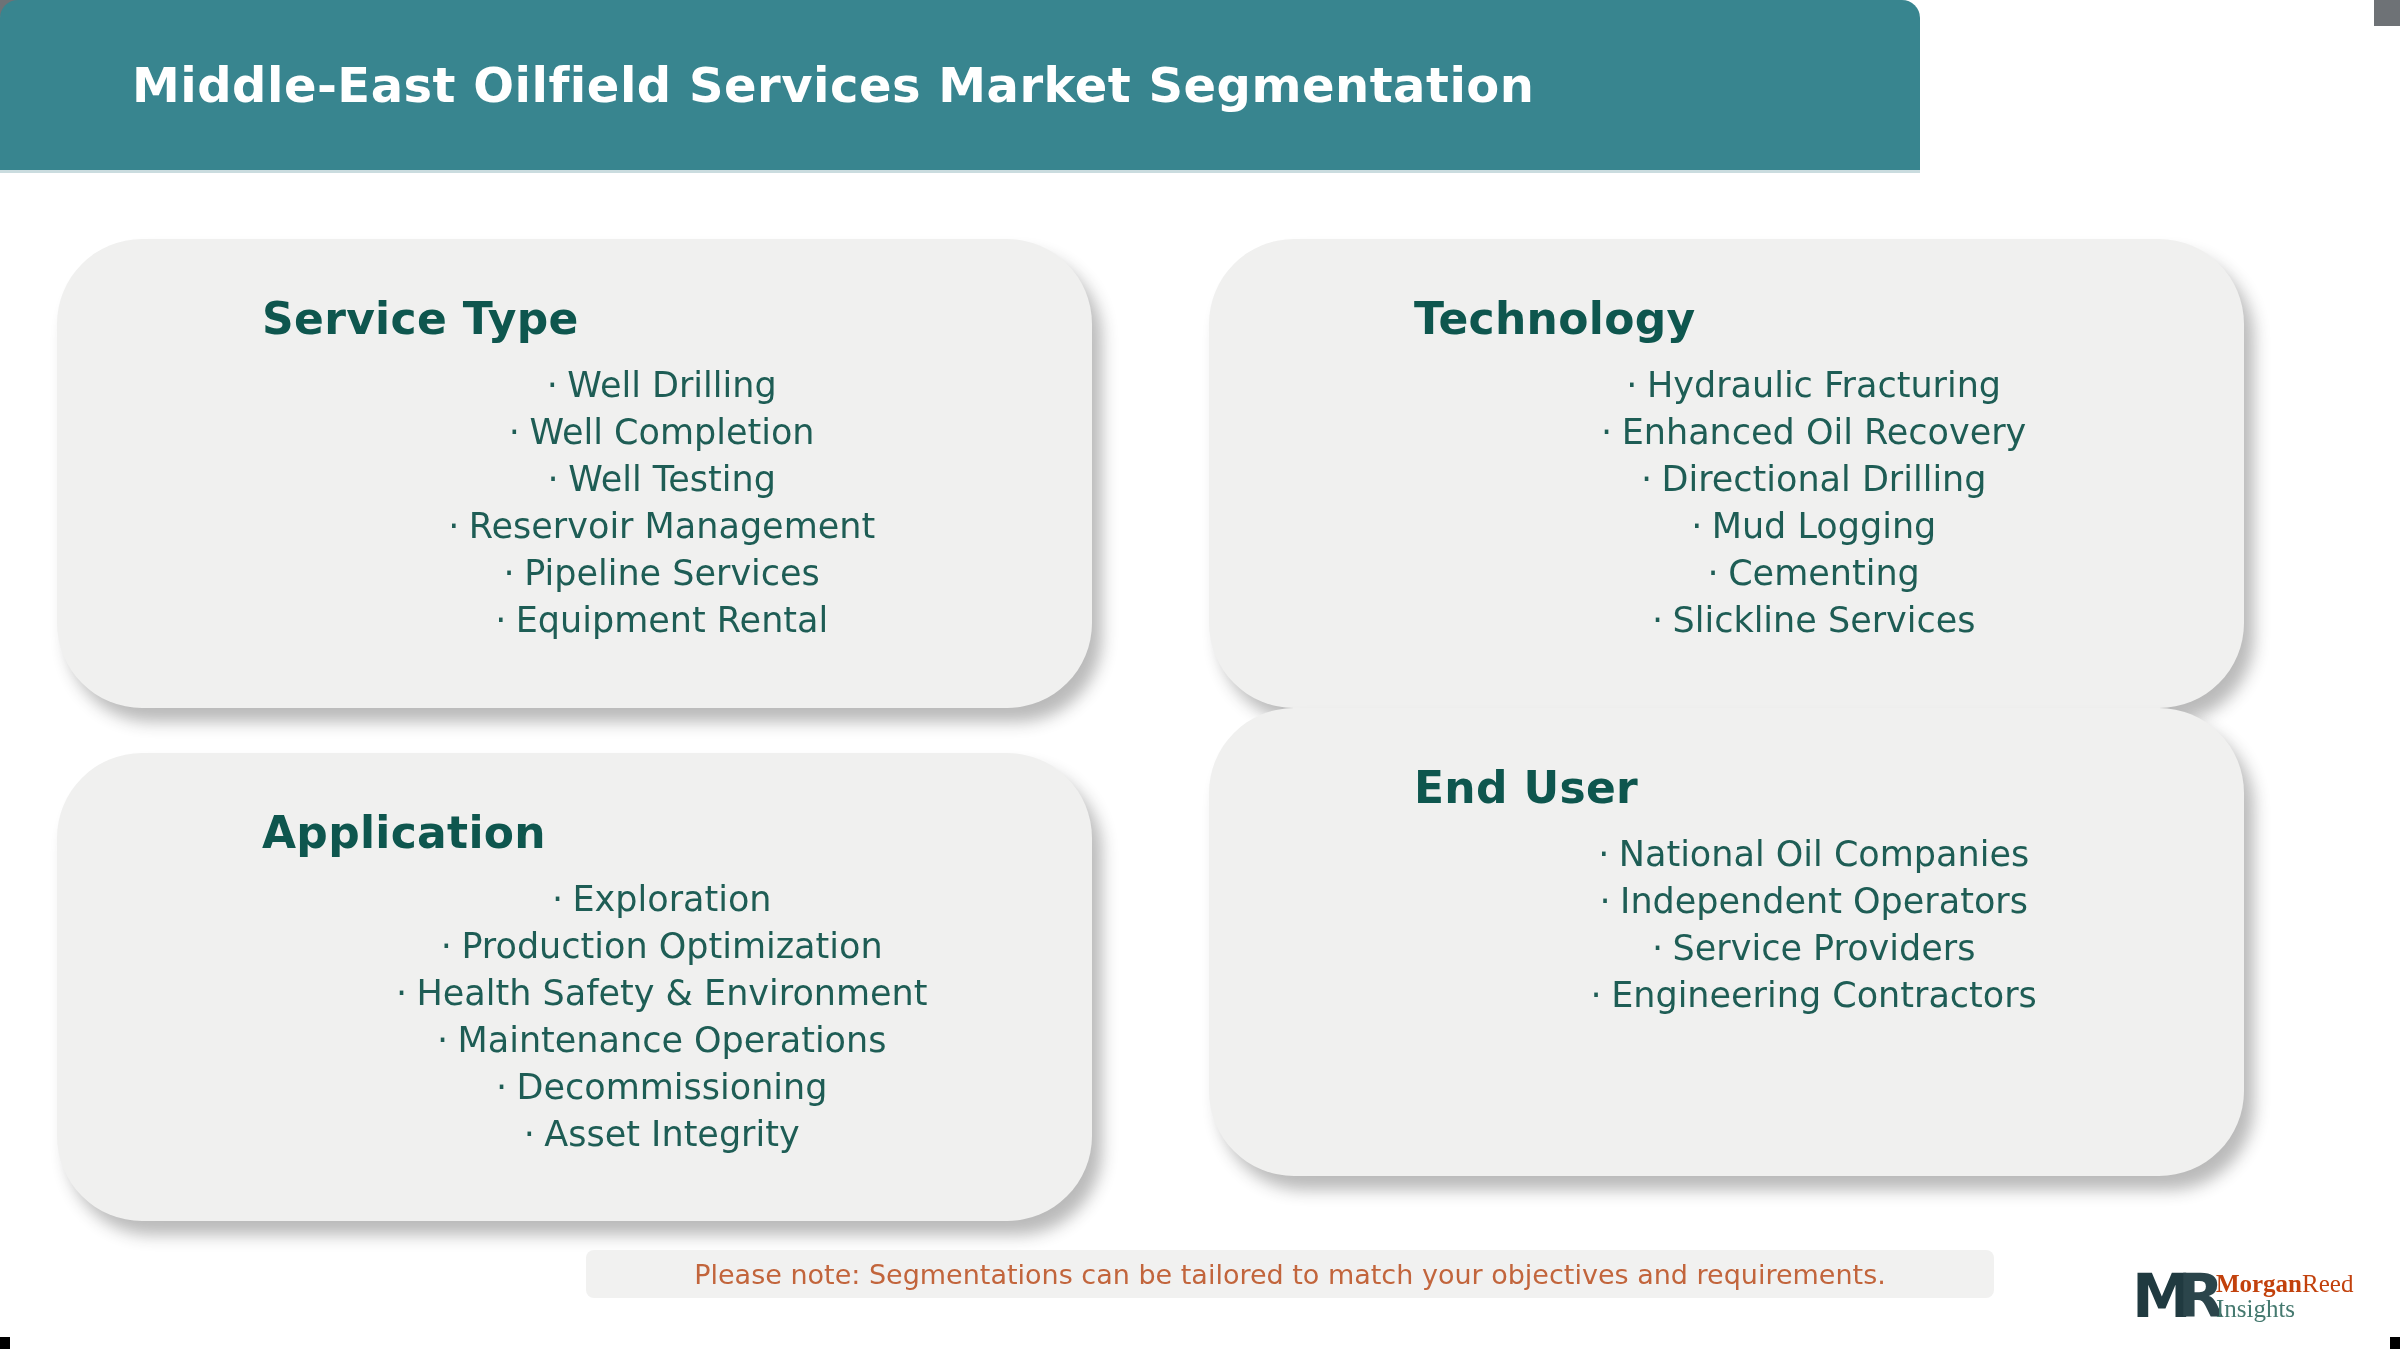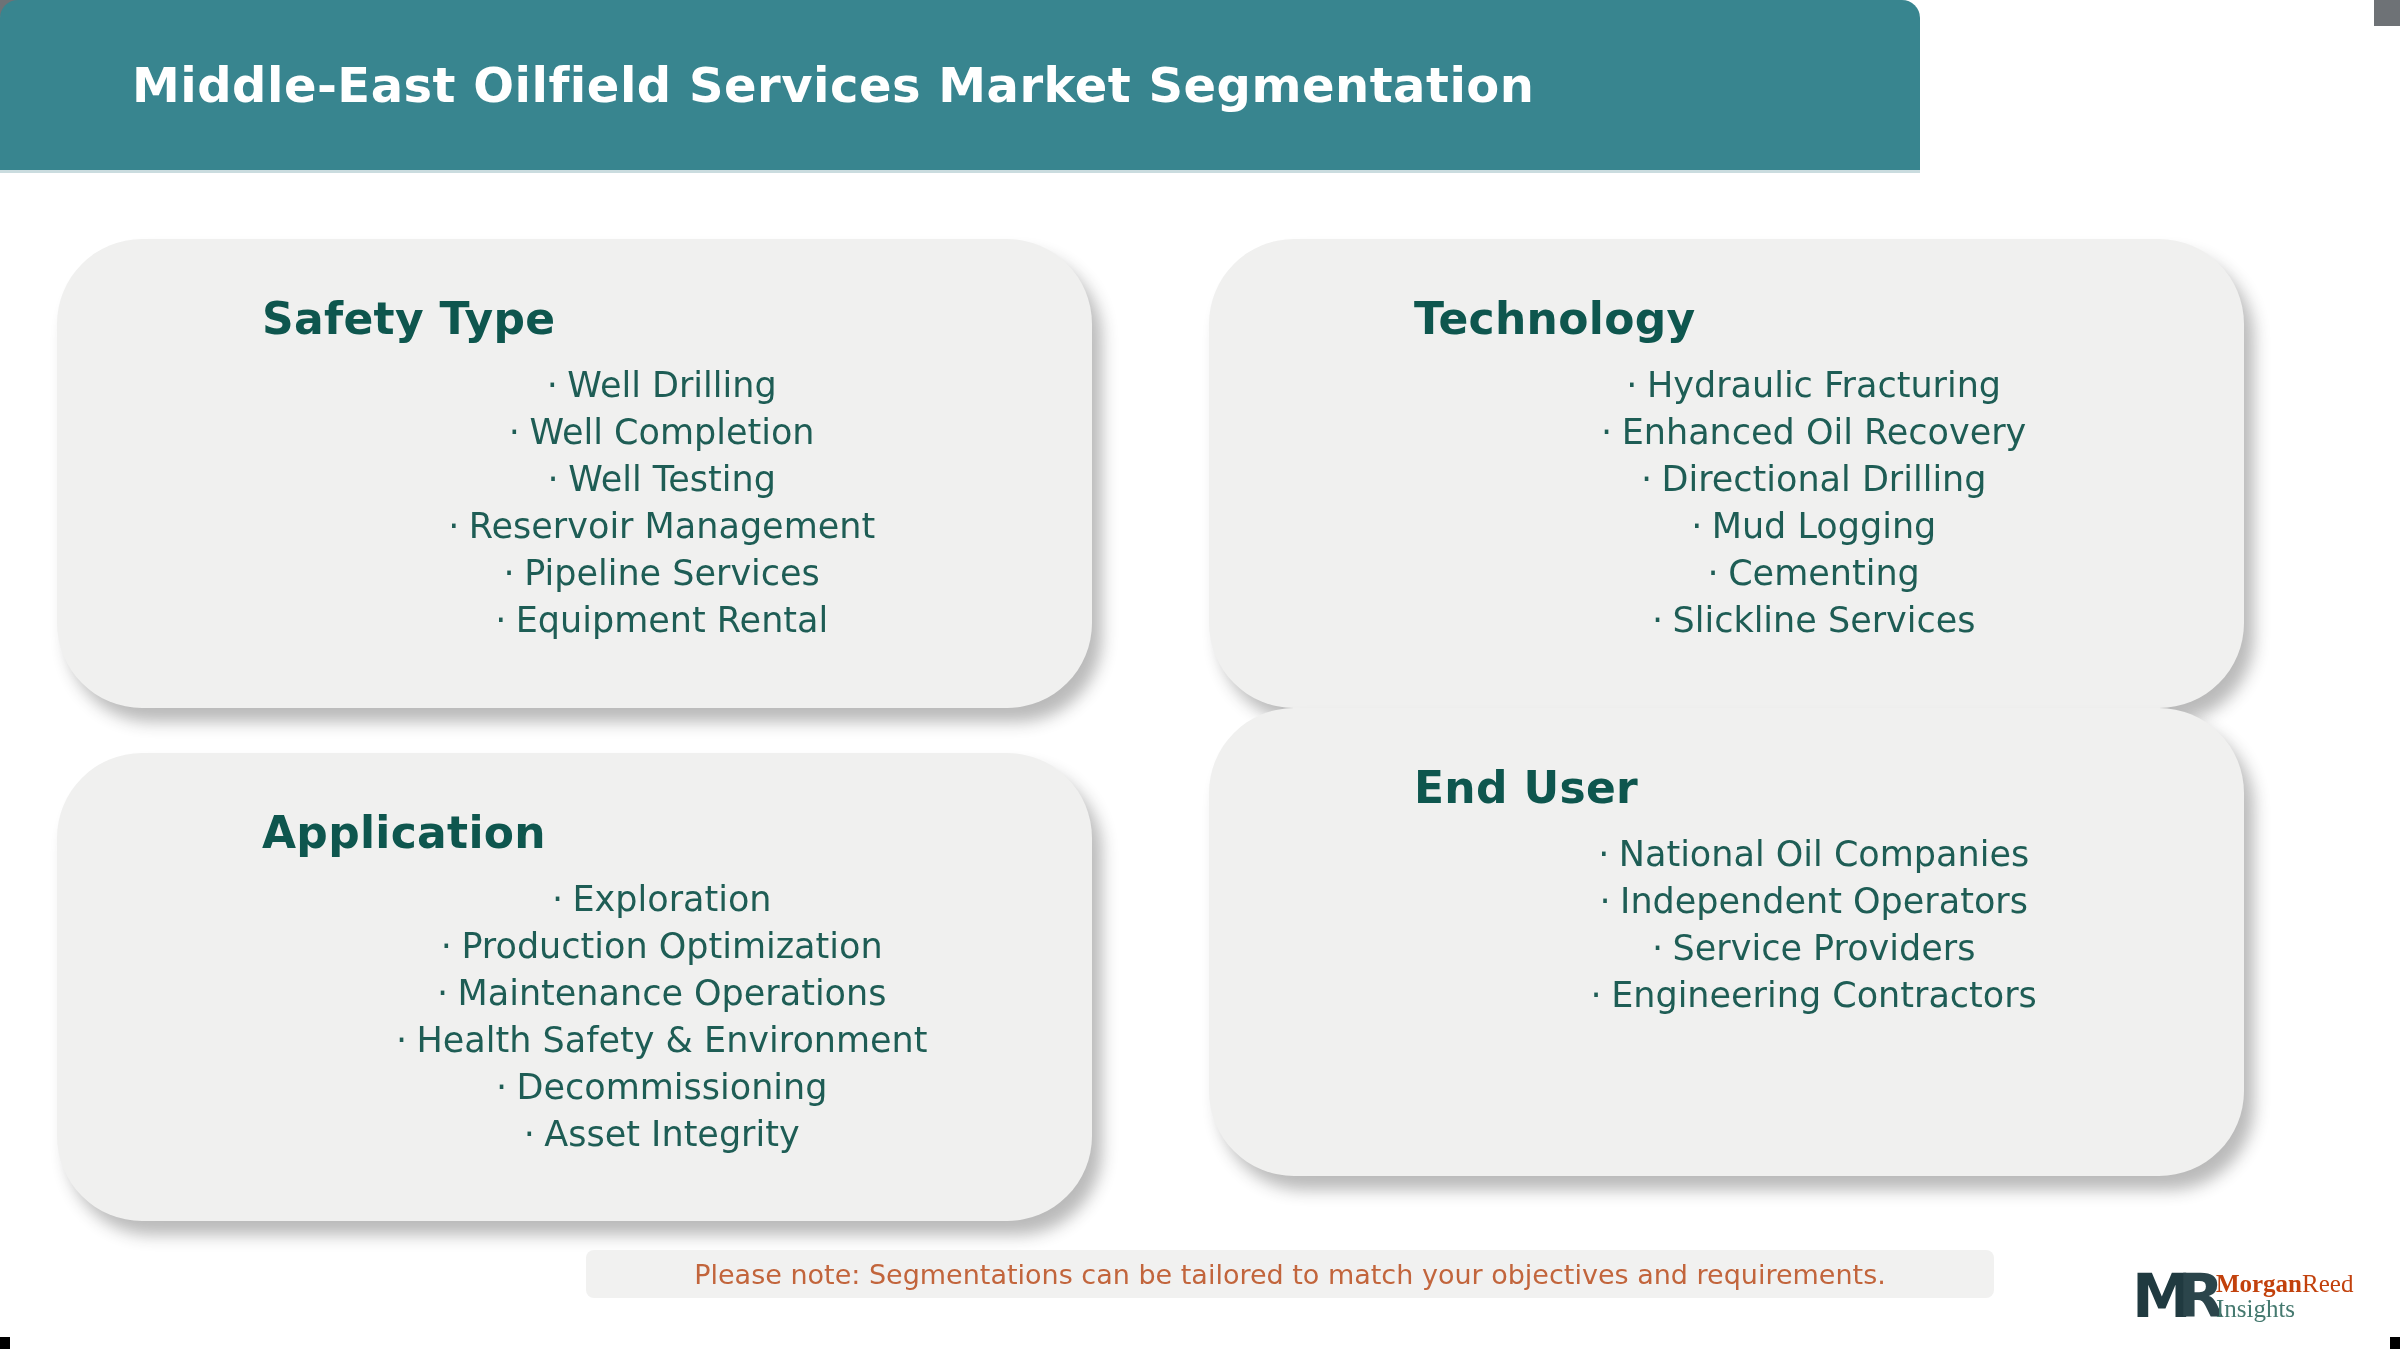--- a/index.html
+++ b/index.html
@@ -79,21 +79,21 @@
 <div id="stage">
 
   <div class="corner-patch corner-left"></div>
   <div class="corner-patch corner-right"></div>
 
   <div class="header">
     <h1>Middle-East Oilfield Services Market Segmentation</h1>
   </div>
 
   <div class="card card-1">
-    <h2>Safety Type</h2>
+    <h2>Service Type</h2>
     <ul>
         <li><span class="bullet">·</span><span>Well Drilling</span></li>
         <li><span class="bullet">·</span><span>Well Completion</span></li>
         <li><span class="bullet">·</span><span>Well Testing</span></li>
         <li><span class="bullet">·</span><span>Reservoir Management</span></li>
         <li><span class="bullet">·</span><span>Pipeline Services</span></li>
         <li><span class="bullet">·</span><span>Equipment Rental</span></li>
       </ul>
   </div>
 
@@ -107,22 +107,22 @@
         <li><span class="bullet">·</span><span>Cementing</span></li>
         <li><span class="bullet">·</span><span>Slickline Services</span></li>
       </ul>
   </div>
 
   <div class="card card-3">
     <h2>Application</h2>
     <ul>
         <li><span class="bullet">·</span><span>Exploration</span></li>
         <li><span class="bullet">·</span><span>Production Optimization</span></li>
+        <li><span class="bullet">·</span><span>Health Safety &amp; Environment</span></li>
         <li><span class="bullet">·</span><span>Maintenance Operations</span></li>
-        <li><span class="bullet">·</span><span>Health Safety &amp; Environment</span></li>
         <li><span class="bullet">·</span><span>Decommissioning</span></li>
         <li><span class="bullet">·</span><span>Asset Integrity</span></li>
       </ul>
   </div>
 
   <div class="card card-4">
     <h2>End User</h2>
     <ul>
         <li><span class="bullet">·</span><span>National Oil Companies</span></li>
         <li><span class="bullet">·</span><span>Independent Operators</span></li>

